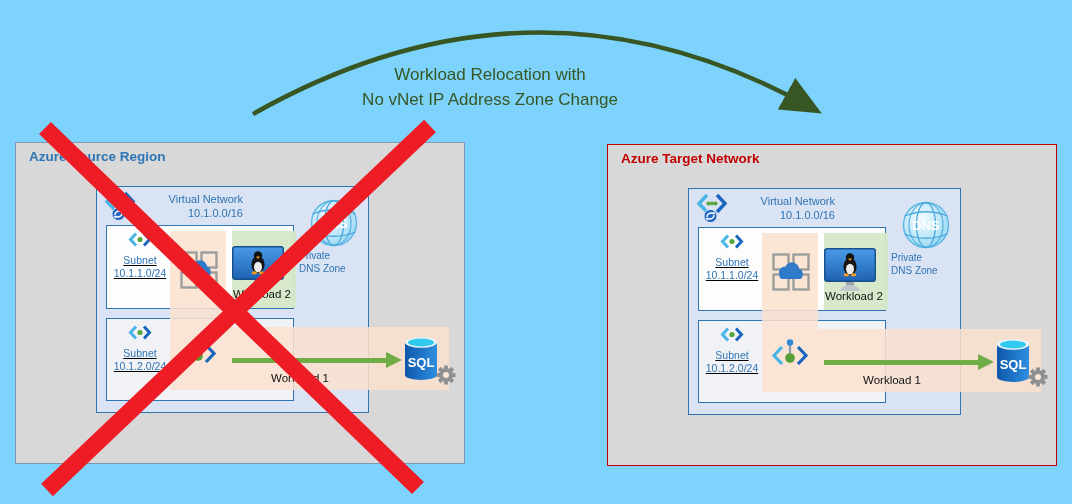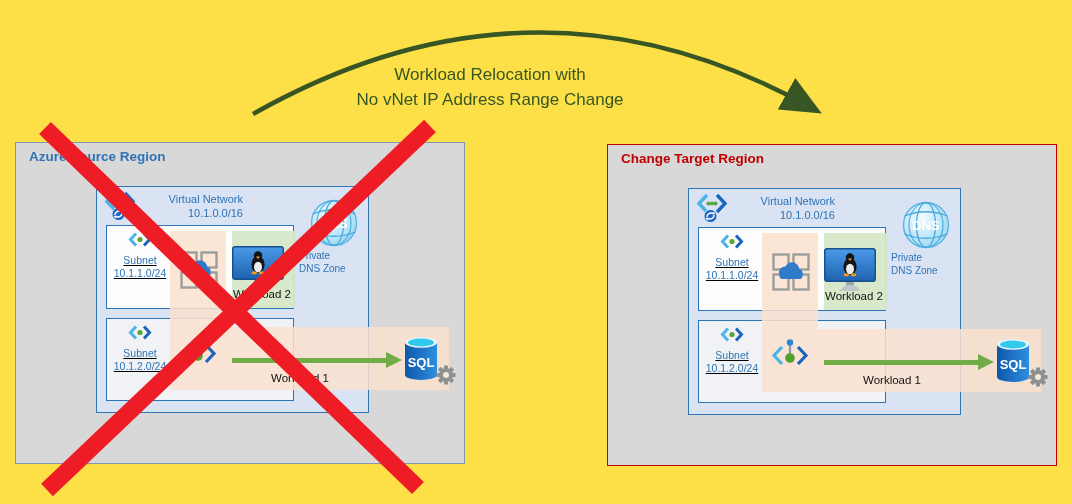--- a/index.html
+++ b/index.html
@@ -1,17 +1,17 @@
 <!DOCTYPE html>
 <html><head>
 <meta charset="utf-8">
 <style>
   * { margin:0; padding:0; box-sizing:border-box; }
   body { background:#fff; font-family:"Liberation Sans", sans-serif; }
-  .canvas { position:relative; width:1072px; height:504px; background:#fde047; overflow:hidden; }
+  .canvas { position:relative; width:1072px; height:504px; background:#7dd3fc; overflow:hidden; }
 
   .arc-svg { position:absolute; left:0; top:0; width:1072px; height:504px; z-index:1; }
   .arc-label { position:absolute; left:290px; top:62px; width:400px; text-align:center;
                font-size:17px; line-height:25px; color:#375623; font-weight:500; z-index:2; }
 
   .region { position:absolute; width:450px; height:322px; background:#d8d8d8; }
   .region.source { left:15px; top:142px; border:1.5px solid #8496b0; }
   .region.target { left:607px; top:144px; border:1.5px solid #c00000; }
   .region-title { position:absolute; left:13px; top:6px; font-size:13.5px; font-weight:700; }
   .source .region-title { color:#2e74b5; }
@@ -80,21 +80,21 @@
         <path d="M0,0 L9,4 L0,8 z" fill="#375623"></path>
       </marker>
     </defs>
   </svg>
 
   <svg class="arc-svg">
     <path d="M253 114 Q536 -46 812 108" fill="none" stroke="#375623" stroke-width="4.5" marker-end="url(#arcHead)"></path>
   </svg>
   <div class="arc-label">
     <div>Workload Relocation with</div>
-    <div>No vNet IP Address Range Change</div>
+    <div>No vNet IP Address Zone Change</div>
   </div>
 
   <div class="region source">
     <div class="region-title">Azure Source Region</div>
 
     <div class="vnet-box"></div>
 
     <svg class="vnet-icon" width="32" height="32" viewBox="0 0 32 32">
       <polyline points="11,3 3,11.5 11,20" fill="none" stroke="#49b4e8" stroke-width="3.4"></polyline>
       <polyline points="21,3 29,11.5 21,20" fill="none" stroke="#1a65bd" stroke-width="3.4"></polyline>
@@ -213,21 +213,21 @@
         <rect x="-2" y="-9.5" width="4" height="5" transform="rotate(225)"></rect>
         <rect x="-2" y="-9.5" width="4" height="5" transform="rotate(270)"></rect>
         <rect x="-2" y="-9.5" width="4" height="5" transform="rotate(315)"></rect>
         <circle r="7"></circle>
         <circle r="3" fill="#f7e7d8"></circle>
       </g>
     </svg>
   </div>
 
   <div class="region target">
-    <div class="region-title">Change Target Region</div>
+    <div class="region-title">Azure Target Network</div>
 
     <div class="vnet-box"></div>
 
     <svg class="vnet-icon" width="32" height="32" viewBox="0 0 32 32">
       <polyline points="11,3 3,11.5 11,20" fill="none" stroke="#49b4e8" stroke-width="3.4"></polyline>
       <polyline points="21,3 29,11.5 21,20" fill="none" stroke="#1a65bd" stroke-width="3.4"></polyline>
       <circle cx="12.5" cy="11.5" r="2" fill="#56a739"></circle>
         <circle cx="16" cy="11.5" r="2" fill="#56a739"></circle>
         <circle cx="19.5" cy="11.5" r="2" fill="#56a739"></circle>
       <circle cx="14.5" cy="24" r="6.6" fill="#2166c2" stroke="#e8f0fa" stroke-width="1"></circle>

